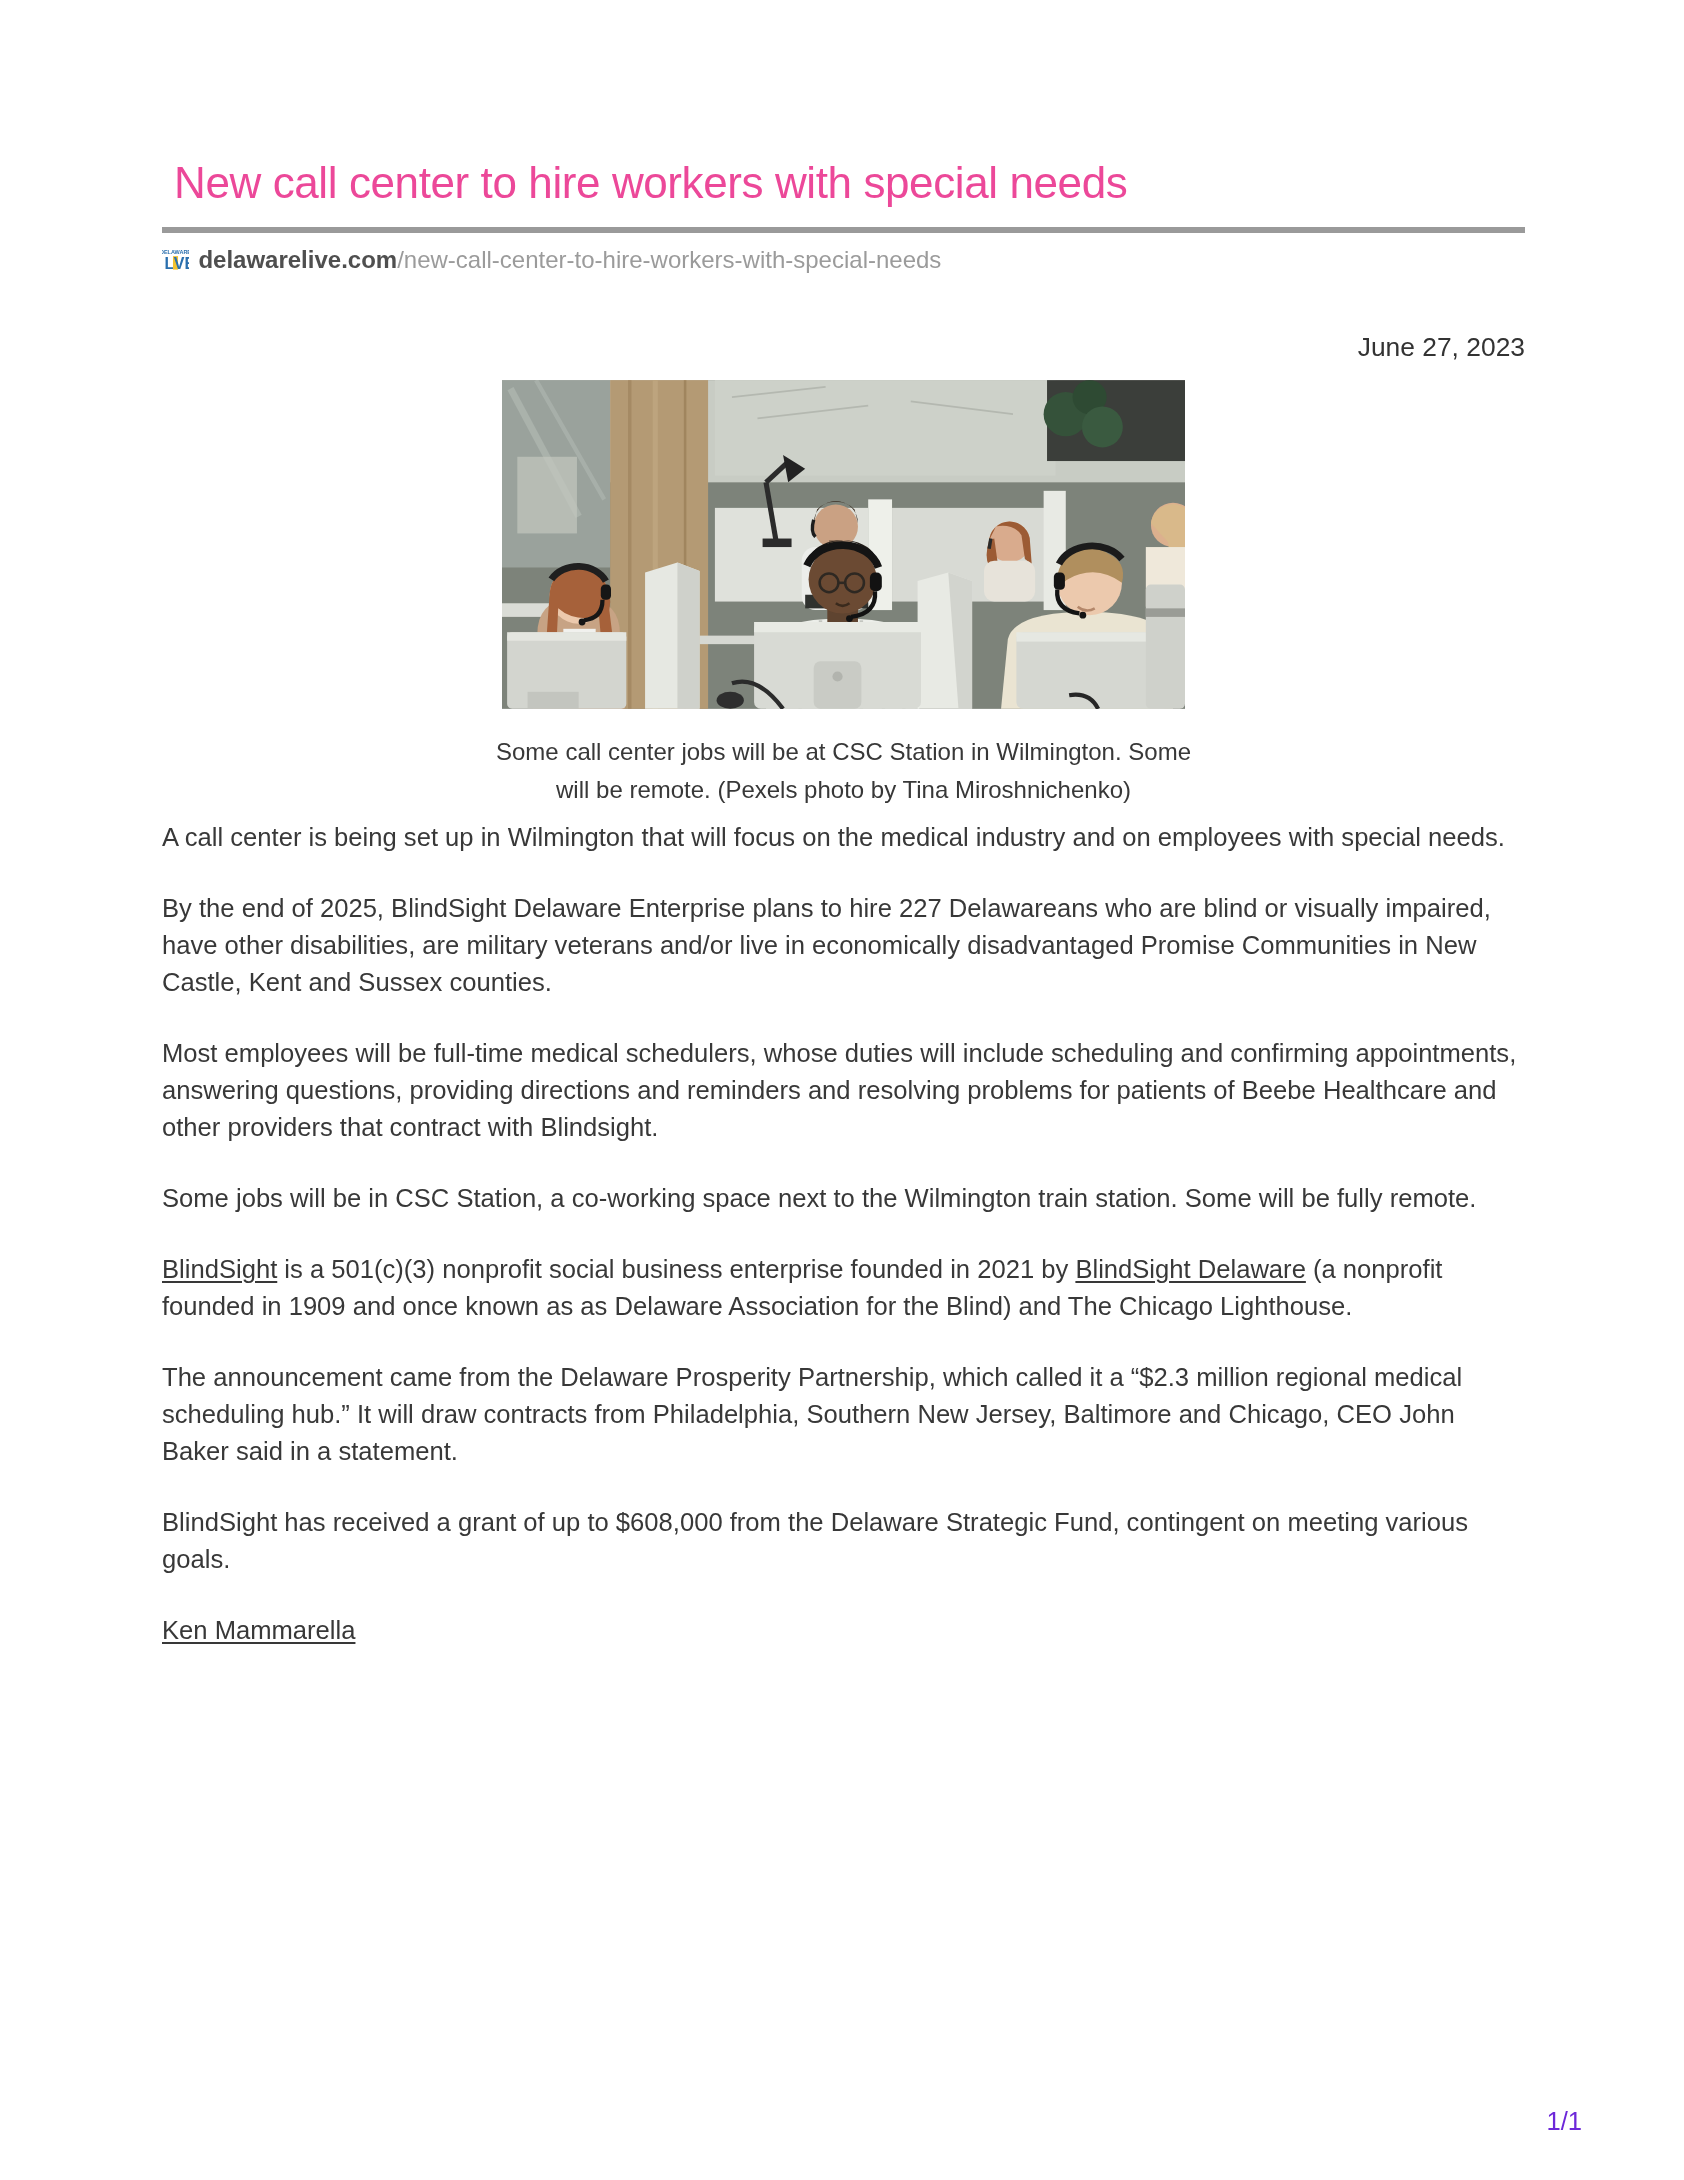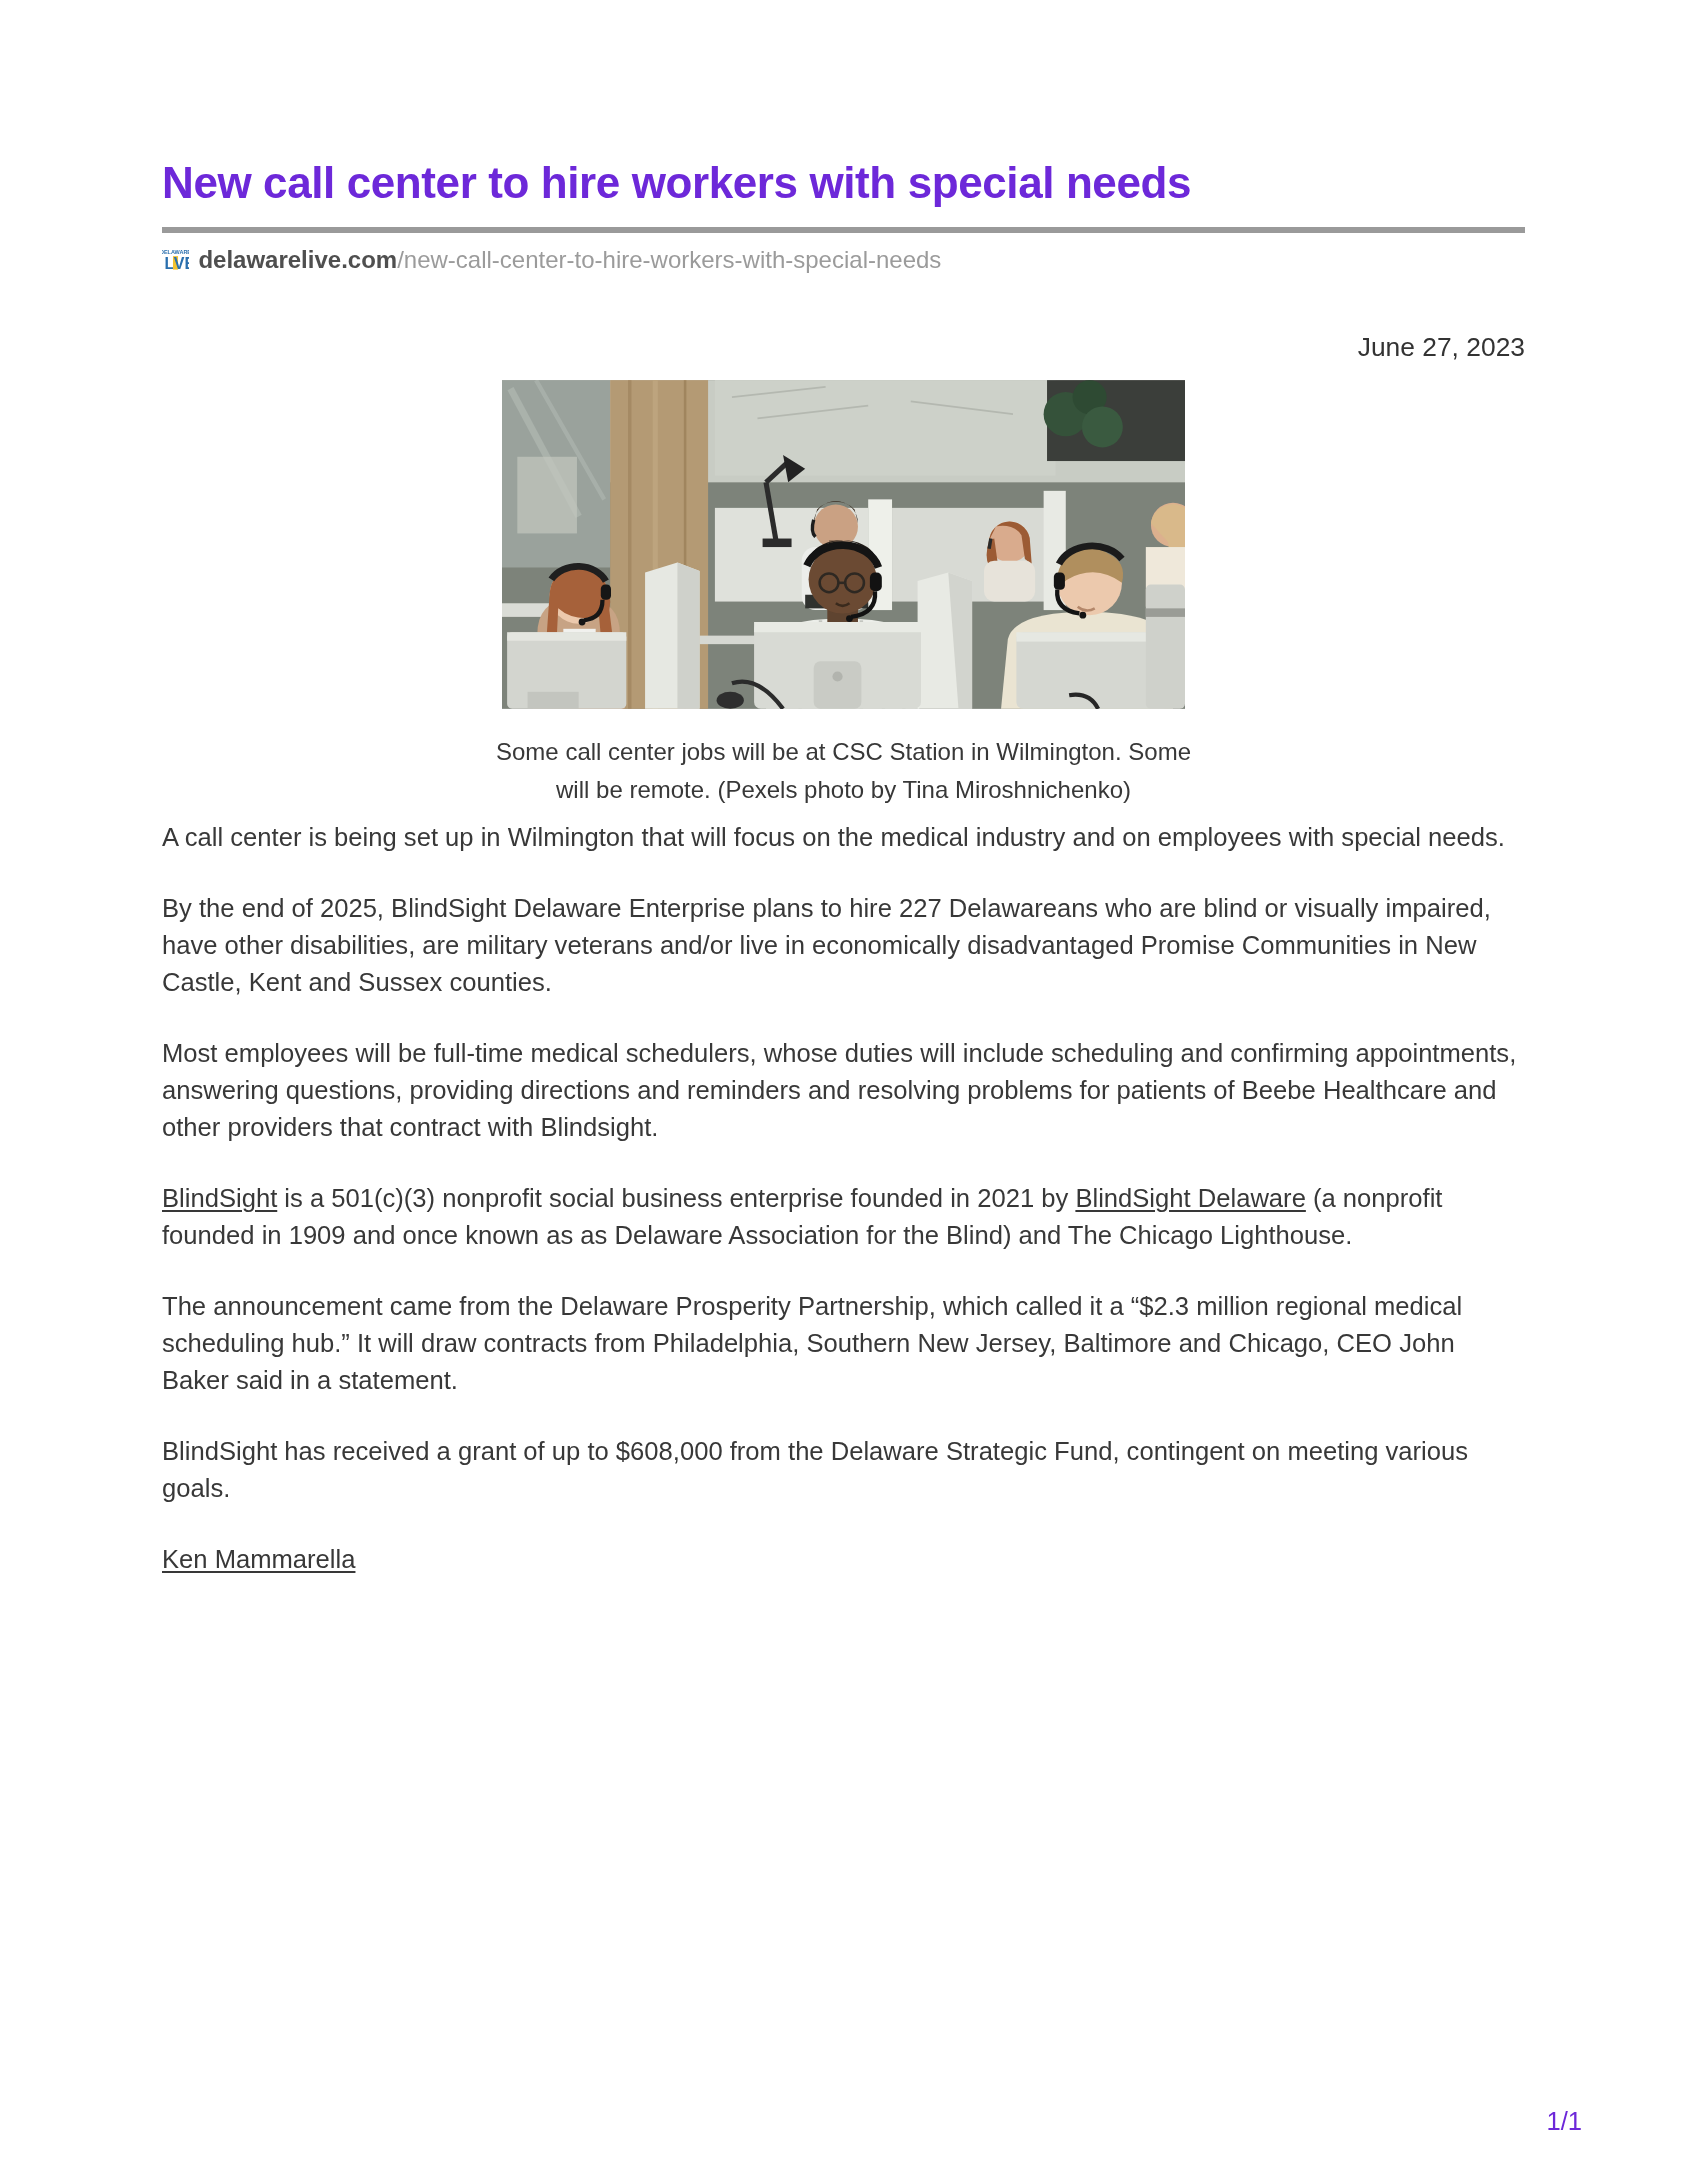--- a/index.html
+++ b/index.html
@@ -11,25 +11,25 @@
     font-family:"Liberation Sans", sans-serif;
     overflow:hidden;
   }
   .content{
     position:absolute;
     left:162px;
     top:0;
     width:1363px;
   }
   .article-title{
-    margin:158px 0 0 0;
+    margin:158px 0 0 12px;
     font-size:44px;
     line-height:49px;
-    font-weight:bold;
-    color:#6d28d9;
+    font-weight:normal;
+    color:#ec4899;
     letter-spacing:-0.4px;
   }
   .title-divider{
     margin-top:19.6px;
     height:6px;
     background:#9a9a9a;
   }
   .source-row{
     margin-top:13.6px;
     display:flex;
@@ -243,20 +243,21 @@
 
     <div class="caption">
       <div>Some call center jobs will be at CSC Station in Wilmington. Some</div>
       <div>will be remote. (Pexels photo by Tina Miroshnichenko)</div>
     </div>
 
     <div class="body-copy">
       <p>A call center is being set up in Wilmington that will focus on the medical industry and on employees with special needs.</p>
       <p>By the end of 2025, BlindSight Delaware Enterprise plans to hire 227 Delawareans who are blind or visually impaired, have other disabilities, are military veterans and/or live in economically disadvantaged Promise Communities in New Castle, Kent and Sussex counties.</p>
       <p>Most employees will be full-time medical schedulers, whose duties will include scheduling and confirming appointments, answering questions, providing directions and reminders and resolving problems for patients of Beebe Healthcare and other providers that contract with Blindsight.</p>
+      <p>Some jobs will be in CSC Station, a co-working space next to the Wilmington train station. Some will be fully remote.</p>
       <p><a href="#">BlindSight</a><span> is a 501(c)(3) nonprofit social business enterprise founded in 2021 by </span><a href="#">BlindSight Delaware</a><span> (a nonprofit founded in 1909 and once known as as Delaware Association for the Blind) and The Chicago Lighthouse.</span></p>
       <p>The announcement came from the Delaware Prosperity Partnership, which called it a “$2.3 million regional medical scheduling hub.” It will draw contracts from Philadelphia, Southern New Jersey, Baltimore and Chicago, CEO John Baker said in a statement.</p>
       <p>BlindSight has received a grant of up to $608,000 from the Delaware Strategic Fund, contingent on meeting various goals.</p>
       <p><a href="#">Ken Mammarella</a></p>
     </div>
 
   </div>
 
   <div class="page-indicator">1/1</div>
 </div>

